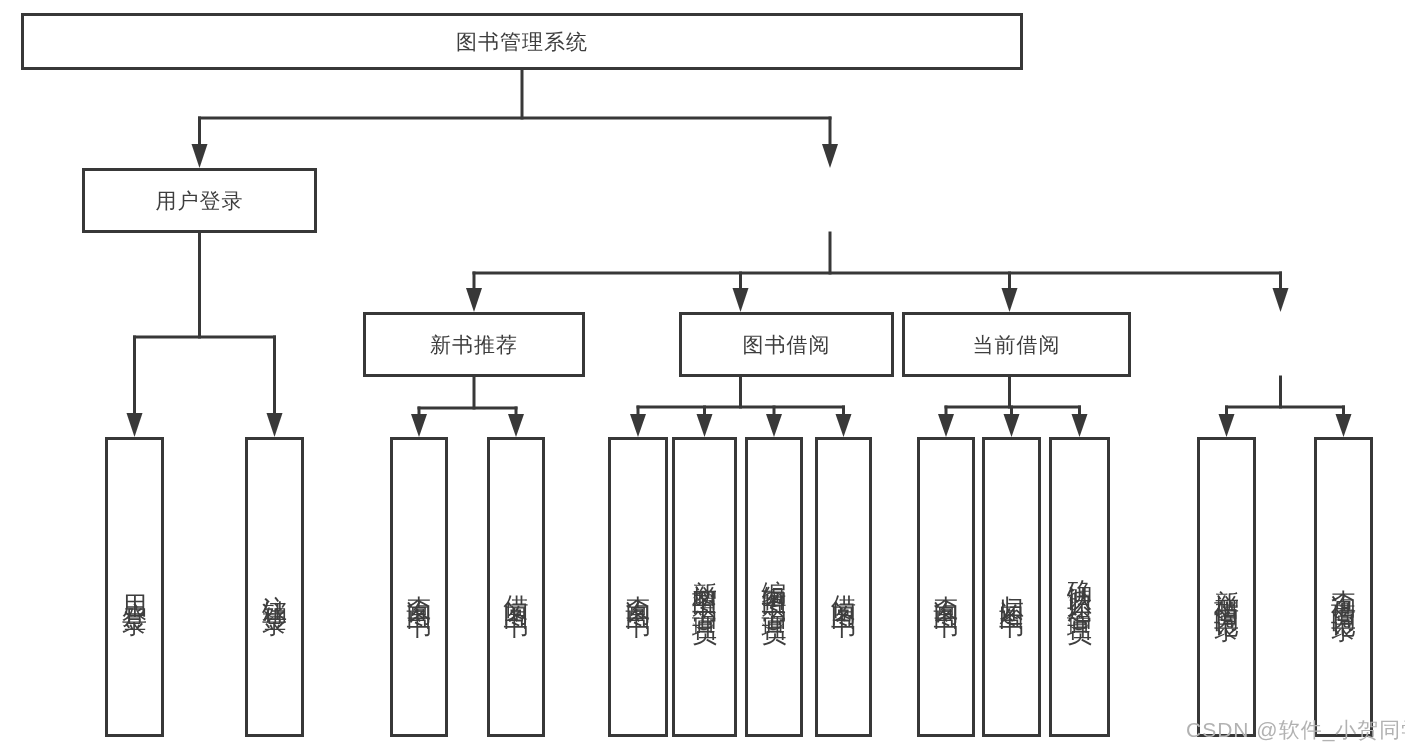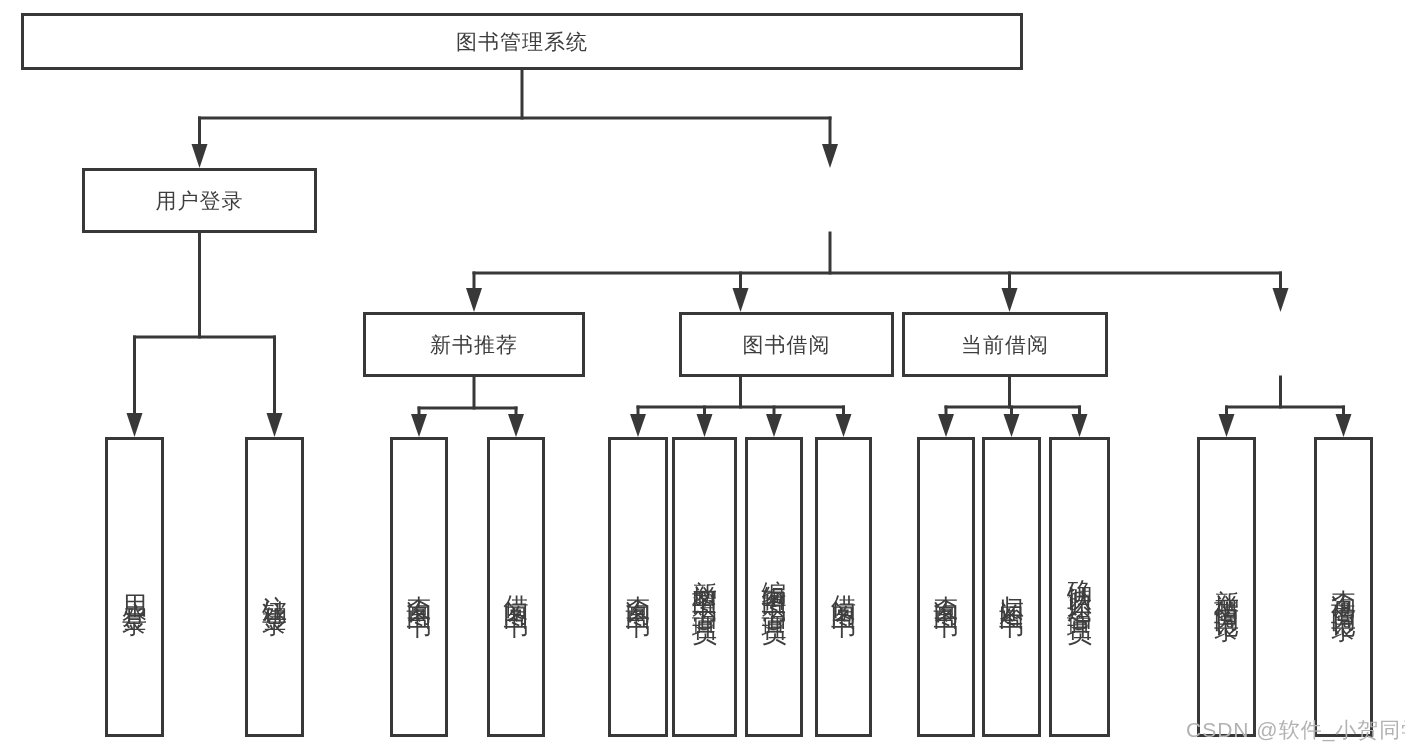--- a/index.html
+++ b/index.html
@@ -139,21 +139,21 @@
       <polygon class="ahead" points="1335.5,414 1351.5,414 1343.5,437"></polygon>
     </g>
   </svg>
 
   <div class="box hbox" style="left:21px; top:13px; width:1002px; height:57px;">图书管理系统</div>
 
   <div class="box hbox" style="left:82px; top:168px; width:235px; height:65px;">用户登录</div>
 
   <div class="box hbox" style="left:363px; top:312px; width:222px; height:65px;">新书推荐</div>
   <div class="box hbox" style="left:633px; top:312px; width:215px; height:65px;margin-left:46px;">图书借阅</div>
-  <div class="box hbox" style="left:902px; top:312px; width:206px; height:65px;">当前借阅</div>
+  <div class="box hbox" style="left:902px; top:312px; width:229px; height:65px;">当前借阅</div>
 
   <div class="box vbox" style="left:105px; width:59px;">用户登录</div>
   <div class="box vbox" style="left:245px; width:59px;">注销登录</div>
 
   <div class="box vbox" style="left:390px; width:58px;">查询图书</div>
   <div class="box vbox" style="left:487px; width:58px;">借阅图书</div>
 
   <div class="box vbox" style="left:608px; width:60px;">查询图书</div>
   <div class="box vbox" style="left:672px; width:65px;">新增图书（管理员）</div>
   <div class="box vbox" style="left:745px; width:58px;">编辑图书（管理员）</div>

